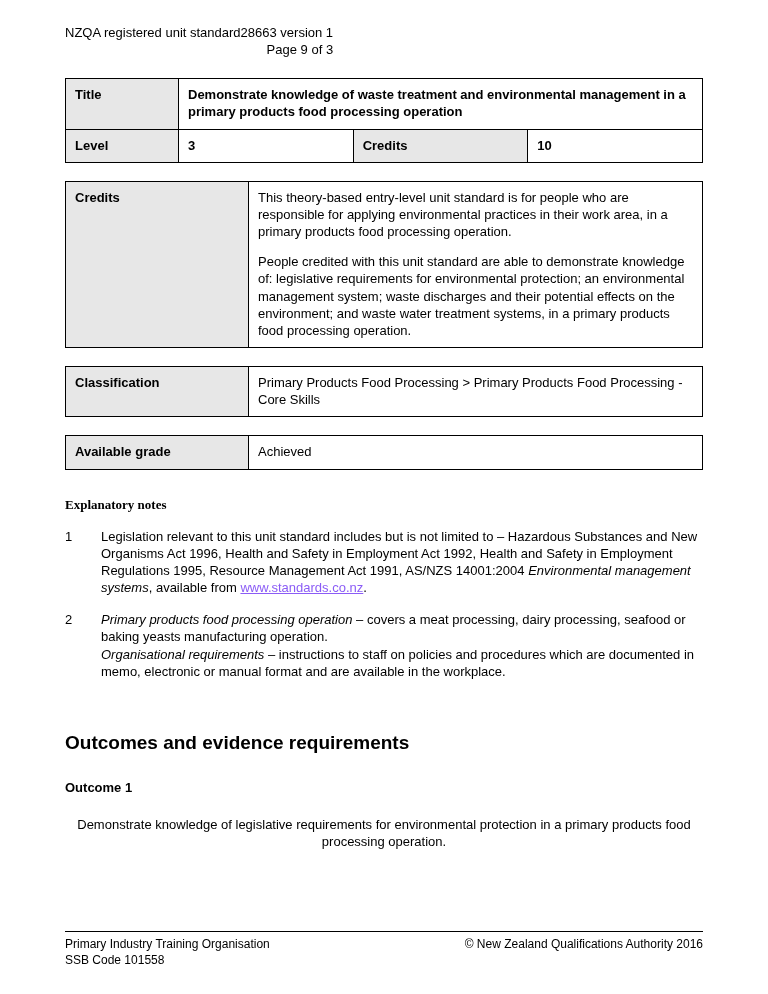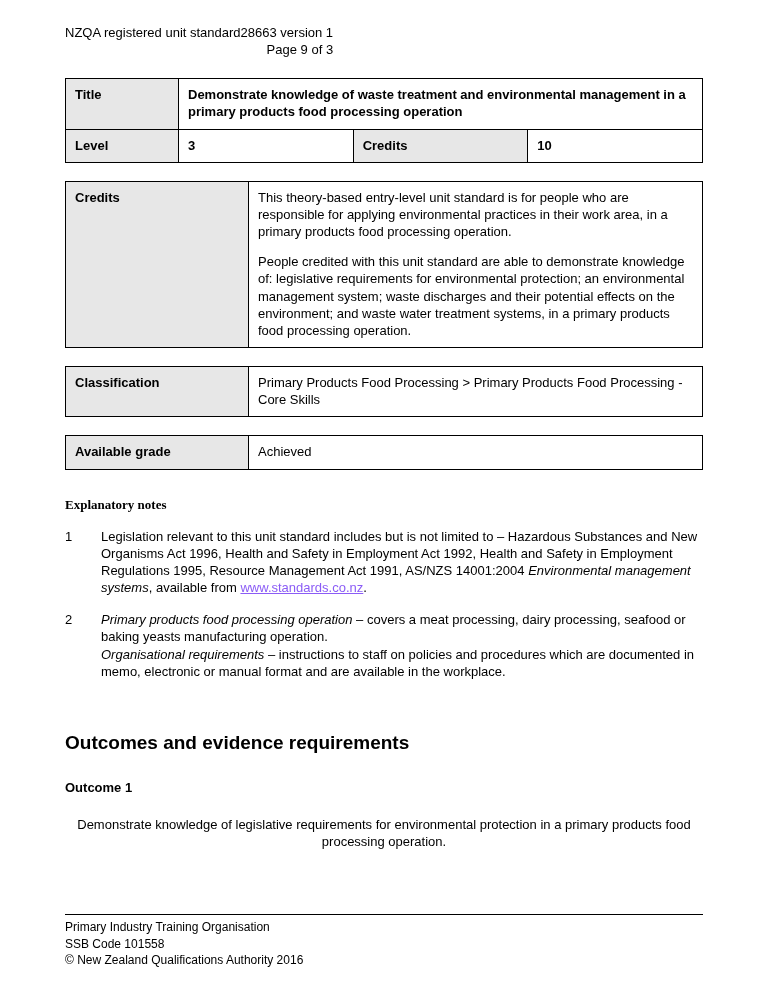--- a/index.html
+++ b/index.html
@@ -33,21 +33,21 @@
   .note-body { flex:1; }
   .it { font-style:italic; }
   a.doc-link { color:#8b5cf6; text-decoration:underline; cursor:pointer; }
   
   .outcomes-heading { font-weight:bold; font-size:19px; margin-top:50px; }
   .outcome-sub { font-weight:bold; margin-top:24px; }
   .outcome-text { margin-top:20px;text-align:center; }
   
   .ftr {
     margin-top:auto; border-top:1px solid #000; padding-top:4px;
-    display:flex; justify-content:space-between; font-size:12px; line-height:1.35;flex-direction:column;
+    display:flex; justify-content:space-between; font-size:12px; line-height:1.35;
   }
 </style>
 </head>
 <body>
 
 <div class="page">
 
   <div class="hdr">
     <div>NZQA registered unit standard</div>
     <div class="hdr-right">

